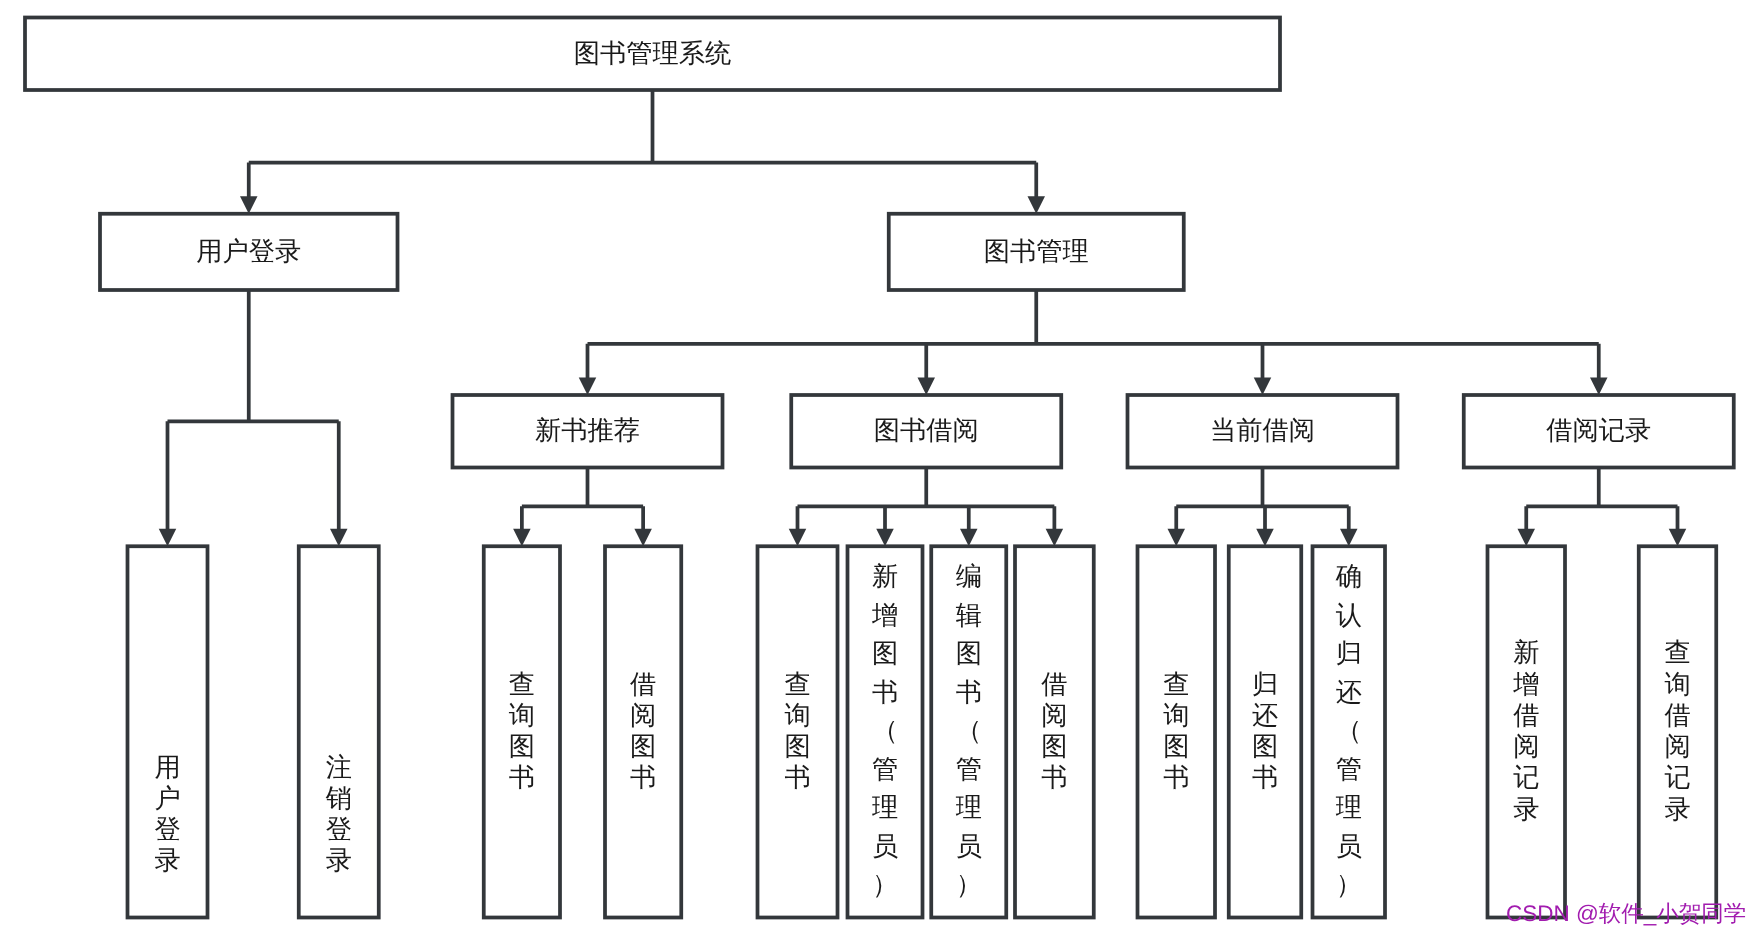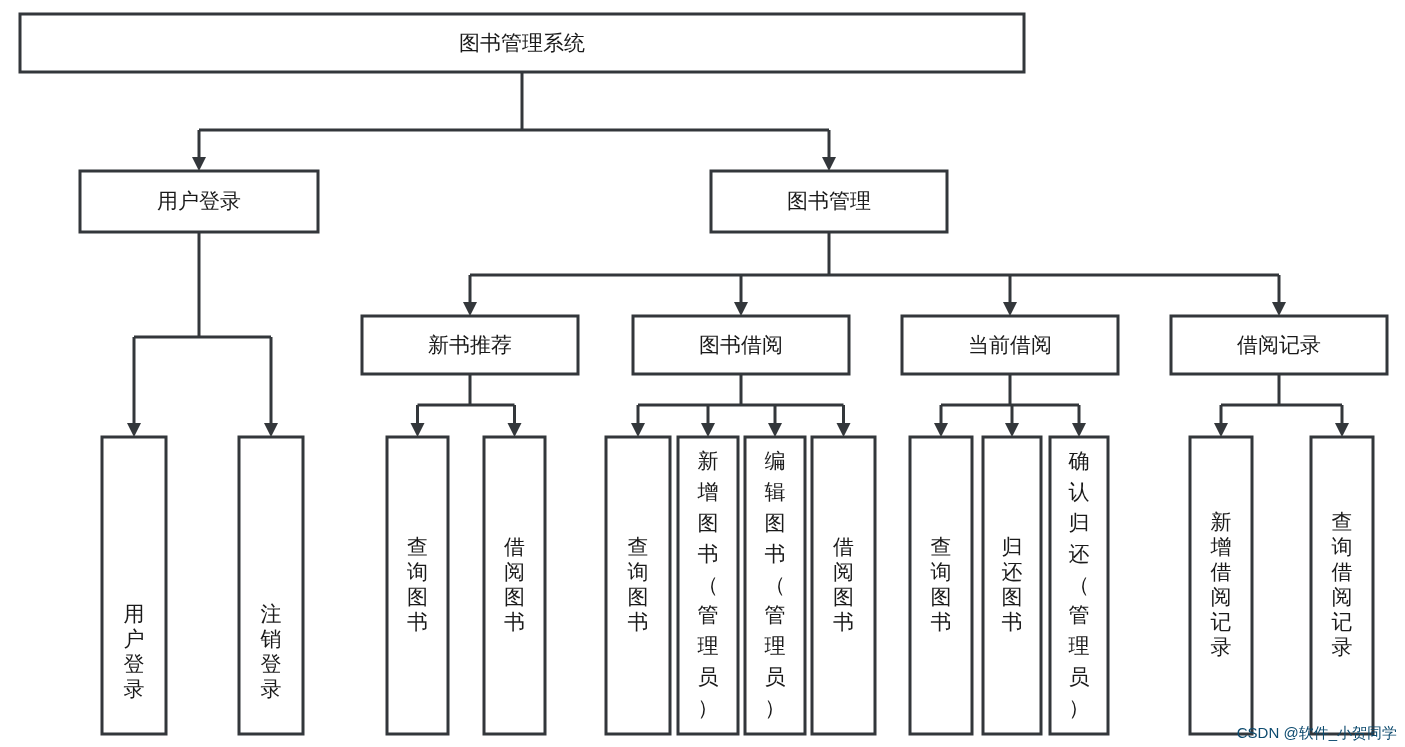--- a/index.html
+++ b/index.html
@@ -17,21 +17,21 @@
   }
   .arrowhead{fill:#33373b;stroke:none;}
   .nodelabel{
     font-family:"Liberation Sans","DejaVu Sans",sans-serif;
     fill:#1a1a1a;font-size:21px;text-anchor:middle;
     dominant-baseline:middle;
   }
   .watermark{
     position:absolute;right:8px;bottom:4px;
     font-family:"Liberation Sans","DejaVu Sans",sans-serif;
-    font-size:15px;color:#0c4a6e;white-space:nowrap;
+    font-size:18px;color:#a21caf;white-space:nowrap;
     pointer-events:none;
   }
 </style>
 </head>
 <body>
 
 <div>
   <svg id="diagram" viewBox="0 0 1405 747">
     <defs>
       <marker id="arrow" viewBox="0 0 12 14" refX="6" refY="13" markerWidth="12" markerHeight="14" orient="auto-start-reverse" markerUnits="userSpaceOnUse">

